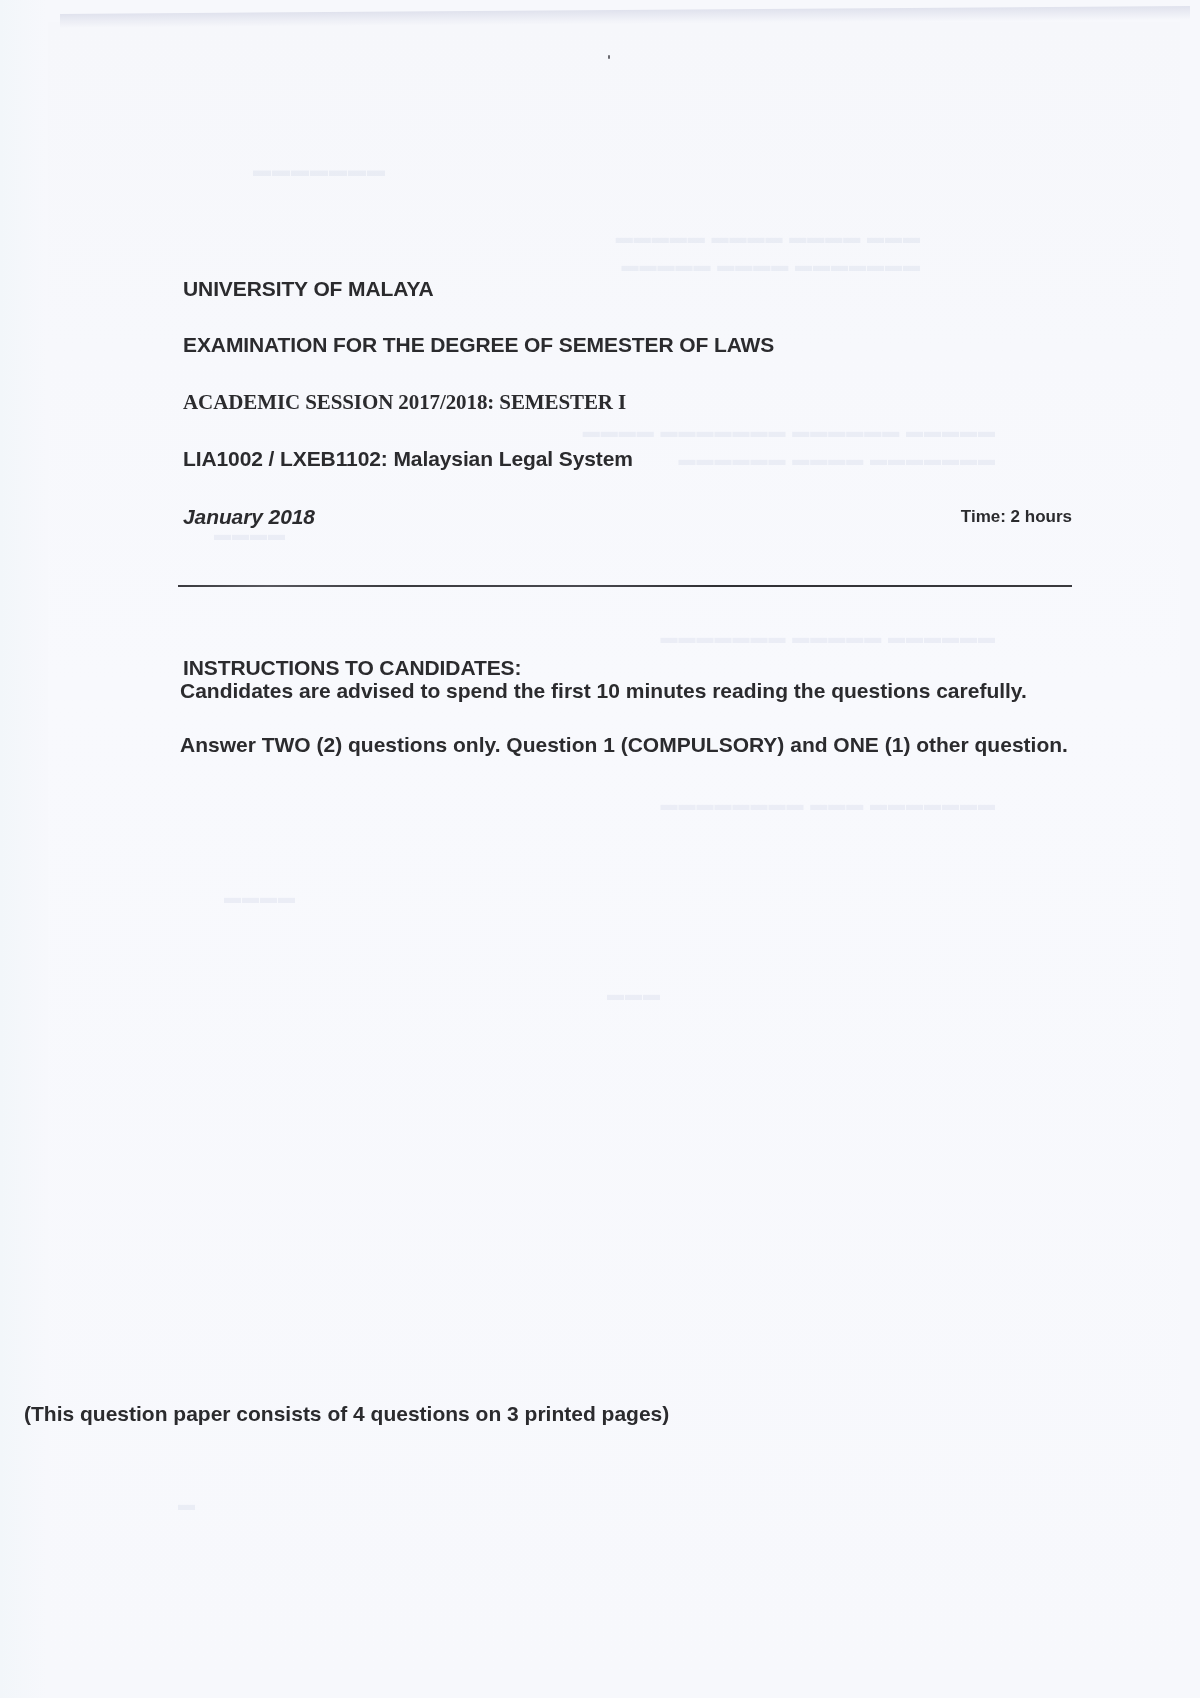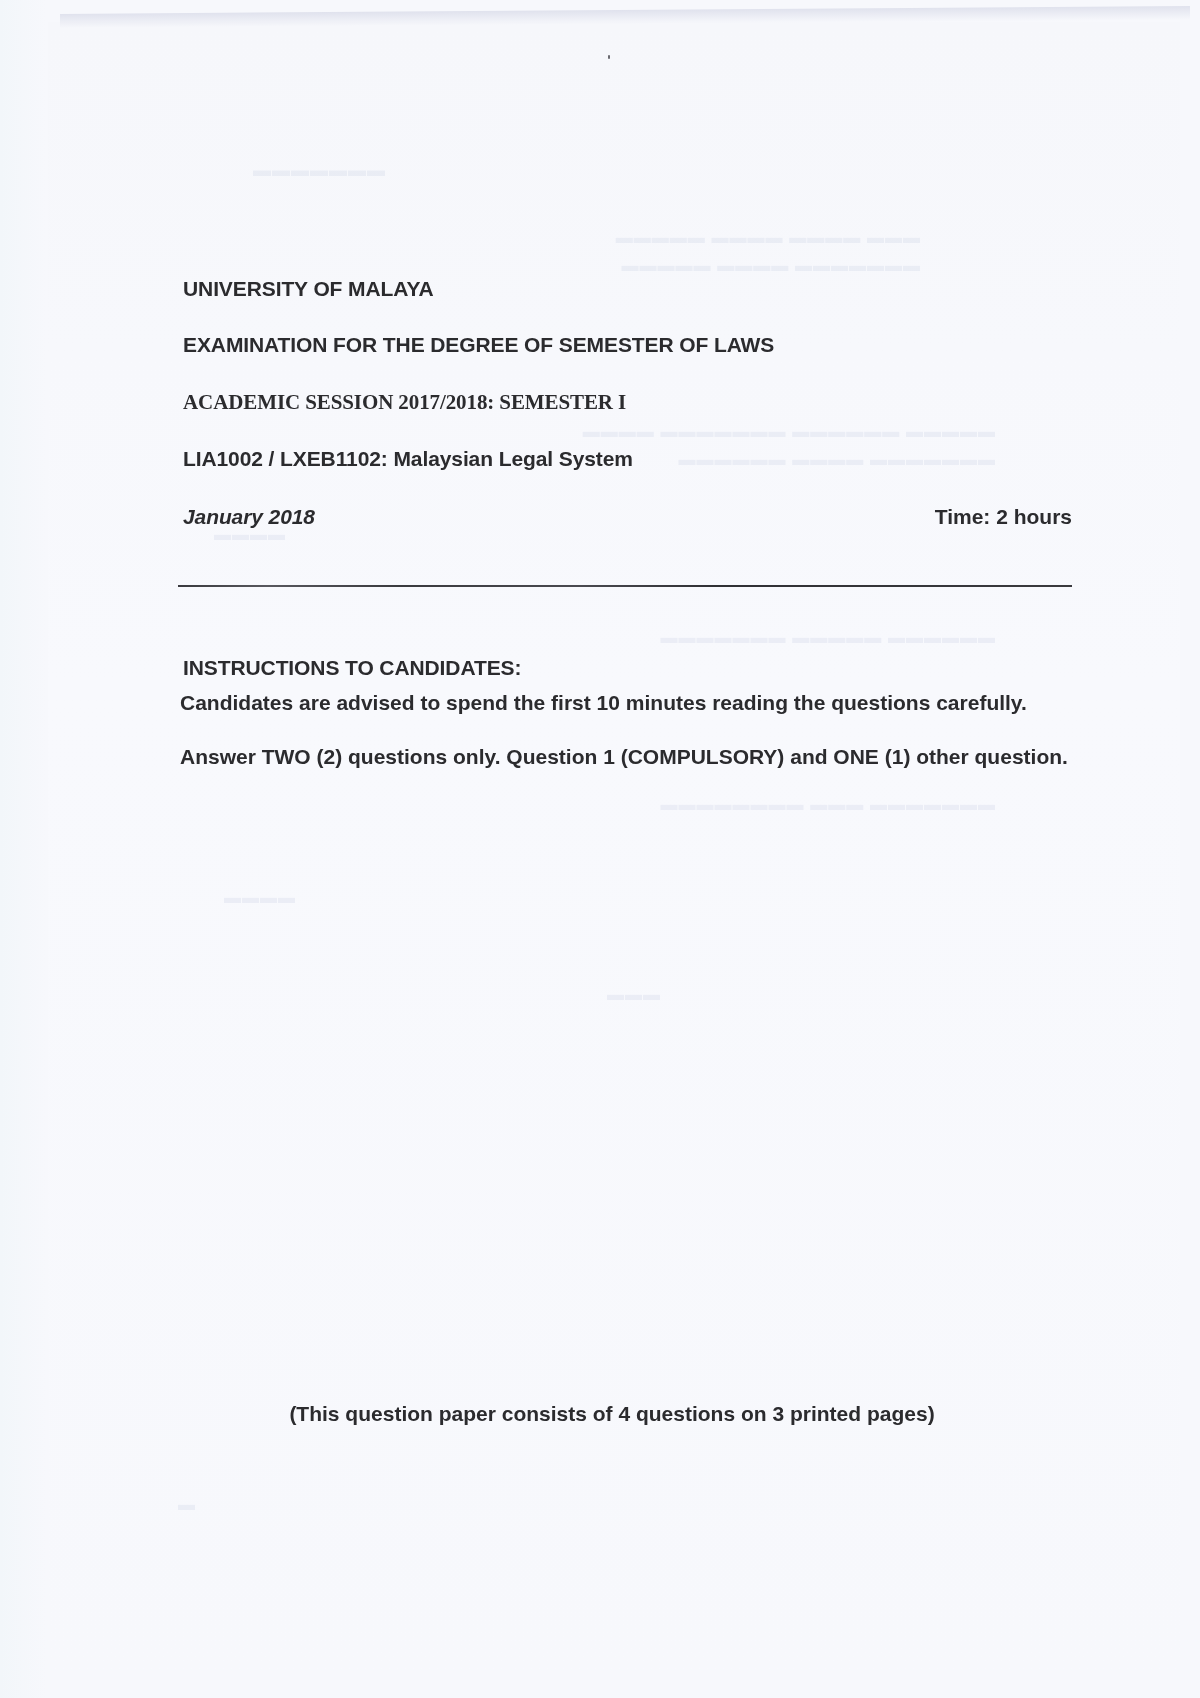--- a/index.html
+++ b/index.html
@@ -66,49 +66,48 @@
       font-weight: bold;
       font-size: 21px;
       line-height: 24px;
       white-space: nowrap;
       letter-spacing: -0.1px;
     }
     .right {
       position: absolute;
       right: 128px;
       font-weight: bold;
-      font-size: 21px;
+      font-size: 17px;
       line-height: 24px;
       white-space: nowrap;
     }
     .divider {
       position: absolute;
       left: 178px;
       top: 585px;
       width: 894px;
       height: 2px;
       background: linear-gradient(90deg, #3a3a3e 0%, #58585e 10%, #3a3a3e 25%, #4a4a50 45%, #303034 60%, #3a3a3e 100%);
     }
     .para {
       position: absolute;
       left: 180px;
       width: 896px;
       font-weight: bold;
       font-size: 21px;
       line-height: 28px;
       text-align: justify;
       text-align-last: left;
-      margin-top: 12px;
     }
     .footer-note {
       position: absolute;
       left: 0;
       width: 1200px;
       top: 1402px;
-      text-align: center;
+      text-align: left;
       font-weight: bold;
       font-size: 21px;
       line-height: 24px;
       padding-left: 24px;
       box-sizing: border-box;
     }
   </style>
 </head>
 <body>
 

